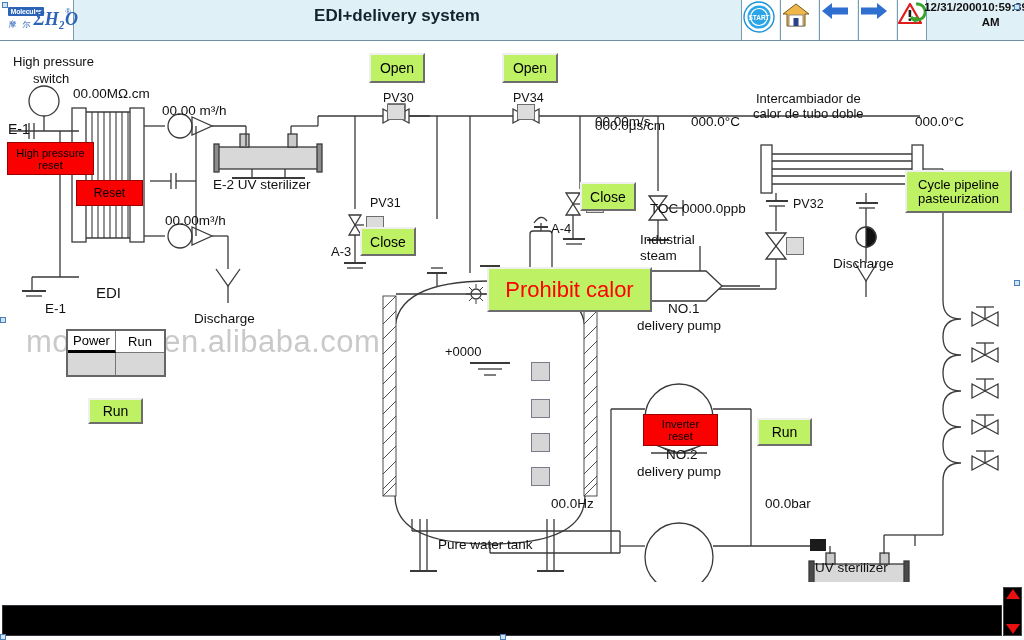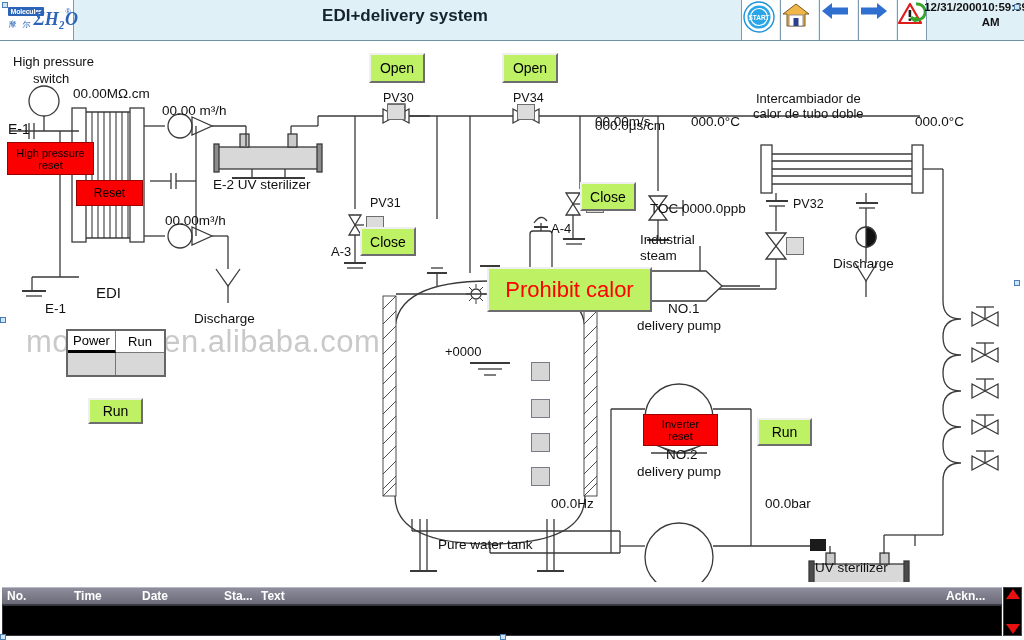--- a/index.html
+++ b/index.html
@@ -36,21 +36,21 @@
   }
   .logo-sig{
     position:absolute;left:32px;top:6px;color:#2a63b8;
     font-size:18px;font-style:italic;font-family:"Liberation Serif",serif;
     font-weight:bold;
   }
   .logo-sup{
     position:absolute;left:64px;top:5px;color:#2a63b8;font-size:7px;
   }
   #title-bar-text{
-    position:absolute;left:80px;top:0;width:650px;height:32px;
+    position:absolute;left:72px;top:0;width:650px;height:32px;
     display:flex;align-items:center;justify-content:center;
     font-size:17px;font-weight:bold;color:#14232e;
   }
   .tool-btn{
     position:absolute;top:0;width:38px;height:40px;
     background:#ffffff;border-left:1px solid #7d9bb0;
     box-sizing:border-box;display:flex;align-items:center;justify-content:center;
     cursor:pointer;
   }
   #datetime{
@@ -559,39 +559,35 @@
   <div class="btn3d" style="left:369px;top:12px;width:56px;height:30px;">Open</div>
 
   <div class="btn3d" style="left:502px;top:12px;width:56px;height:30px;">Open</div>
 
   <div class="btn3d" style="left:360px;top:186px;width:56px;height:29px;">Close</div>
 
   <div class="btn3d" style="left:580px;top:141px;width:56px;height:29px;">Close</div>
 
   <div class="btn3d" style="left:487px;top:226px;width:165px;height:45px;font-size:22px;color:#ff0000;">Prohibit calor</div>
 
+  <div class="btn3d" style="left:905px;top:129px;width:107px;height:43px;flex-direction:column;font-size:13px;">
+    <span>Cycle  pipeline</span>
+    <span>pasteurization</span>
+  </div>
 
   <div class="btn-red" style="left:643px;top:373px;width:75px;height:32px;flex-direction:column;">
     <span>Inverter</span>
     <span>reset</span>
   </div>
 
   <div class="btn3d" style="left:757px;top:377px;width:55px;height:28px;">Run</div>
 
 </div>
 
 <div id="alarmbar">
-  <div id="alarm-head">
-    <span class="ah" style="left:5px;">No.</span>
-    <span class="ah" style="left:72px;">Time</span>
-    <span class="ah" style="left:140px;">Date</span>
-    <span class="ah" style="left:222px;">Sta...</span>
-    <span class="ah" style="left:259px;">Text</span>
-    <span class="ah" style="left:944px;">Ackn...</span>
-  </div>
   <div id="alarm-body"></div>
   <div id="alarm-scroll">
     <div class="arw arw-up"></div>
     <div class="arw arw-dn"></div>
   </div>
   <div class="handle" style="left:0px;top:51px;"></div>
   <div class="handle" style="left:500px;top:51px;"></div>
 </div>
 
 <div class="handle" style="left:0px;top:317px;"></div>

